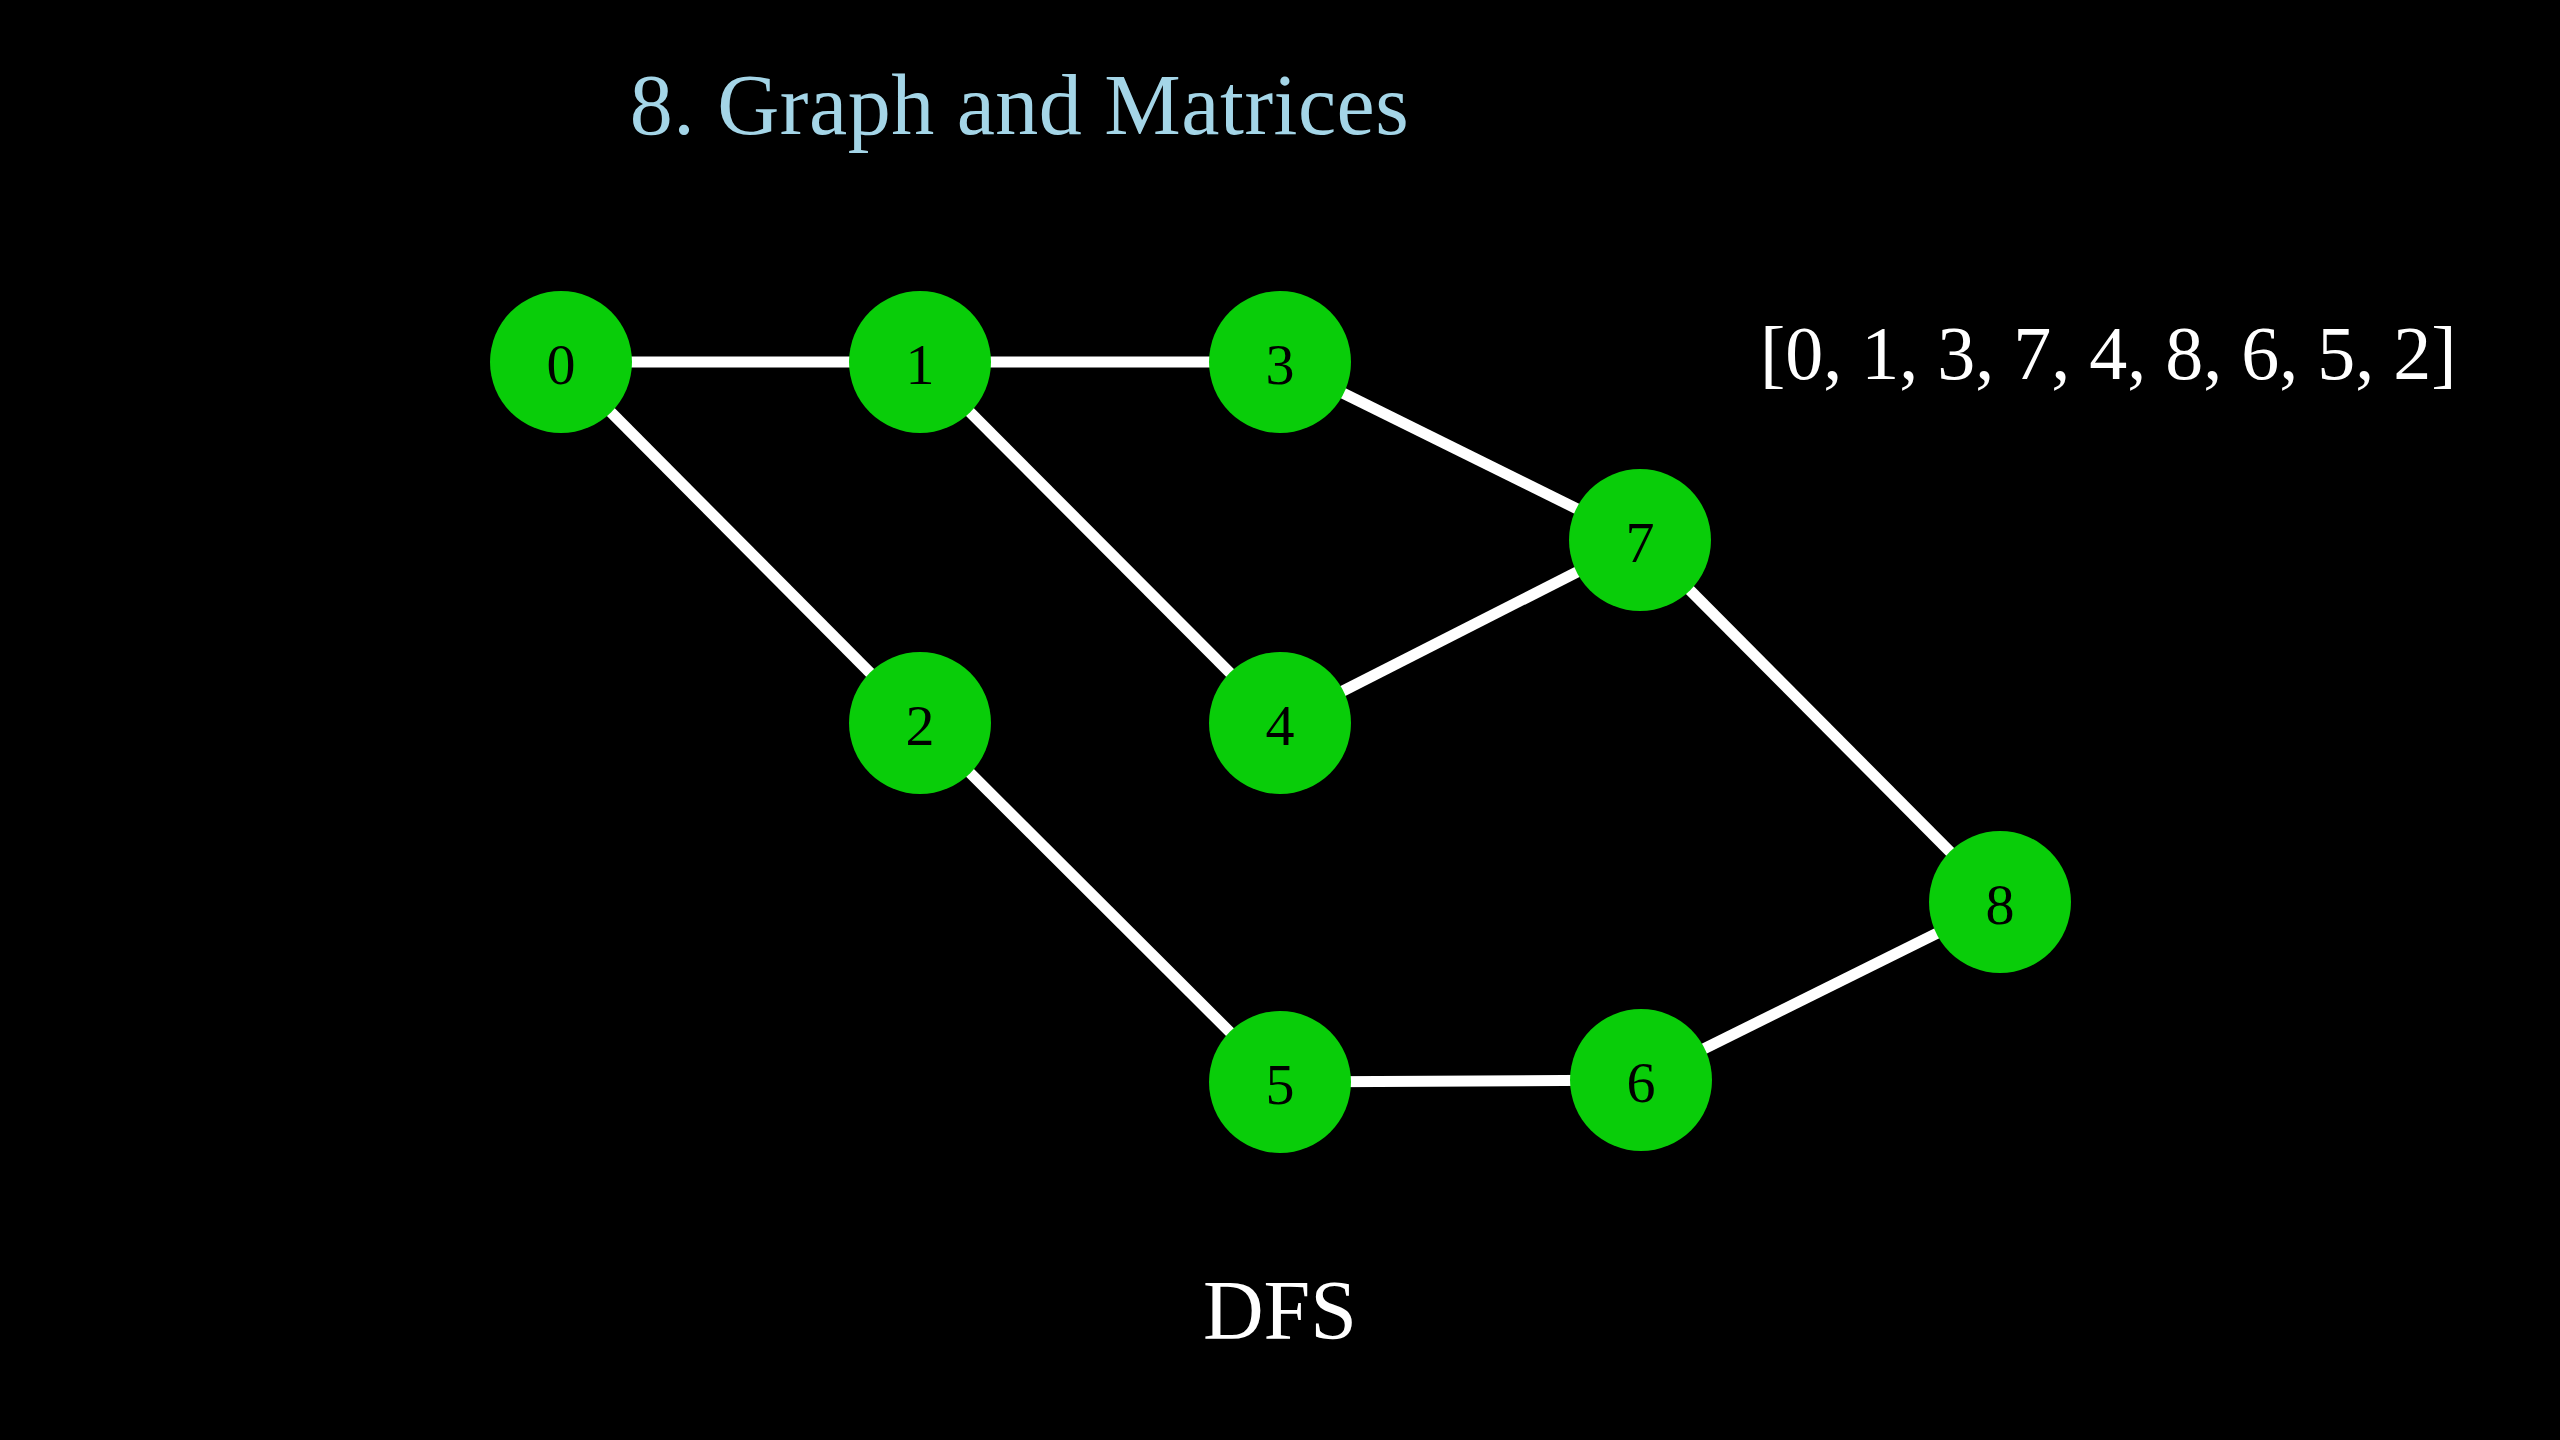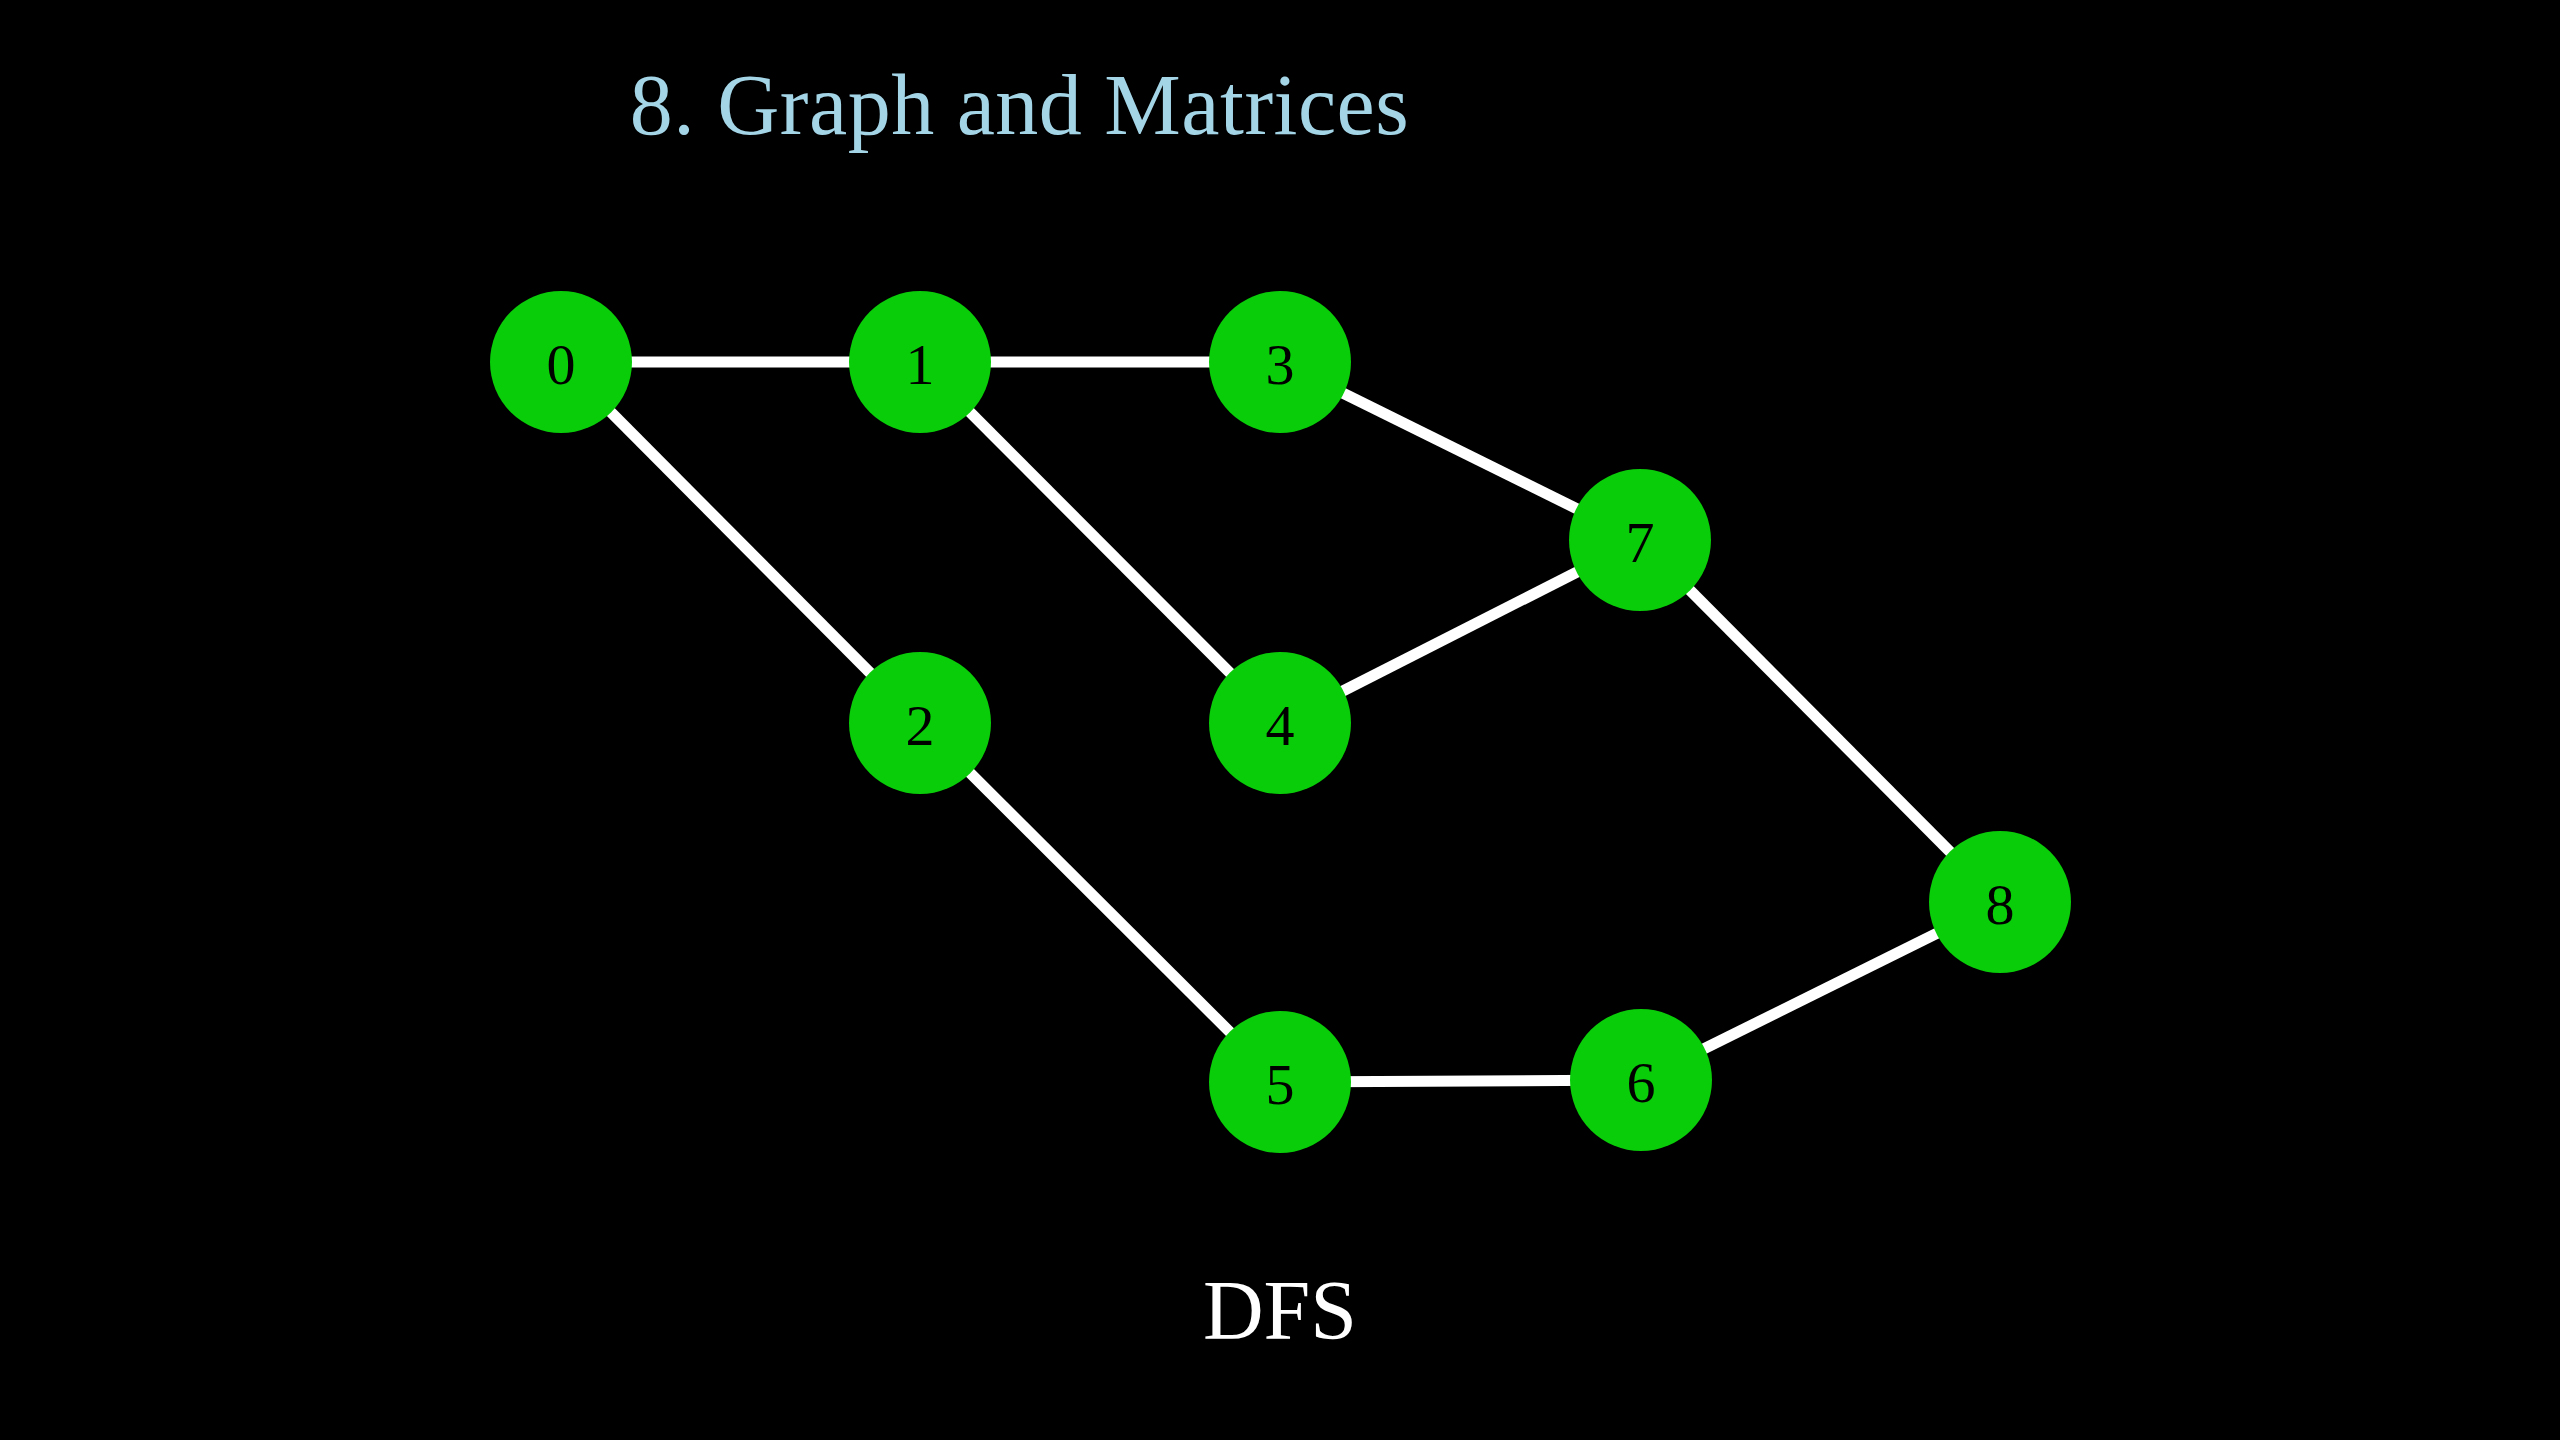--- a/index.html
+++ b/index.html
@@ -79,20 +79,21 @@
     dominant-baseline: central;
   }
 </style>
 </head>
 <body>
 
 <div id="stage">
 
   <div id="slide-title">8. Graph and Matrices</div>
 
+  <div id="traversal-result">[0, 1, 3, 7, 4, 8, 6, 5, 2]</div>
 
   <svg id="graph-svg" viewBox="0 0 2560 1440">
     <g id="edge-layer">
         <line x1="561" y1="362" x2="920" y2="362" class="graph-edge" stroke="#ffffff" stroke-width="11"></line>
         <line x1="920" y1="362" x2="1280" y2="362" class="graph-edge" stroke="#ffffff" stroke-width="11"></line>
         <line x1="561" y1="362" x2="920" y2="723" class="graph-edge" stroke="#ffffff" stroke-width="11"></line>
         <line x1="920" y1="362" x2="1280" y2="723" class="graph-edge" stroke="#ffffff" stroke-width="11"></line>
         <line x1="1280" y1="362" x2="1640" y2="540" class="graph-edge" stroke="#ffffff" stroke-width="11"></line>
         <line x1="1280" y1="723" x2="1640" y2="540" class="graph-edge" stroke="#ffffff" stroke-width="11"></line>
         <line x1="1640" y1="540" x2="2000" y2="902" class="graph-edge" stroke="#ffffff" stroke-width="11"></line>

